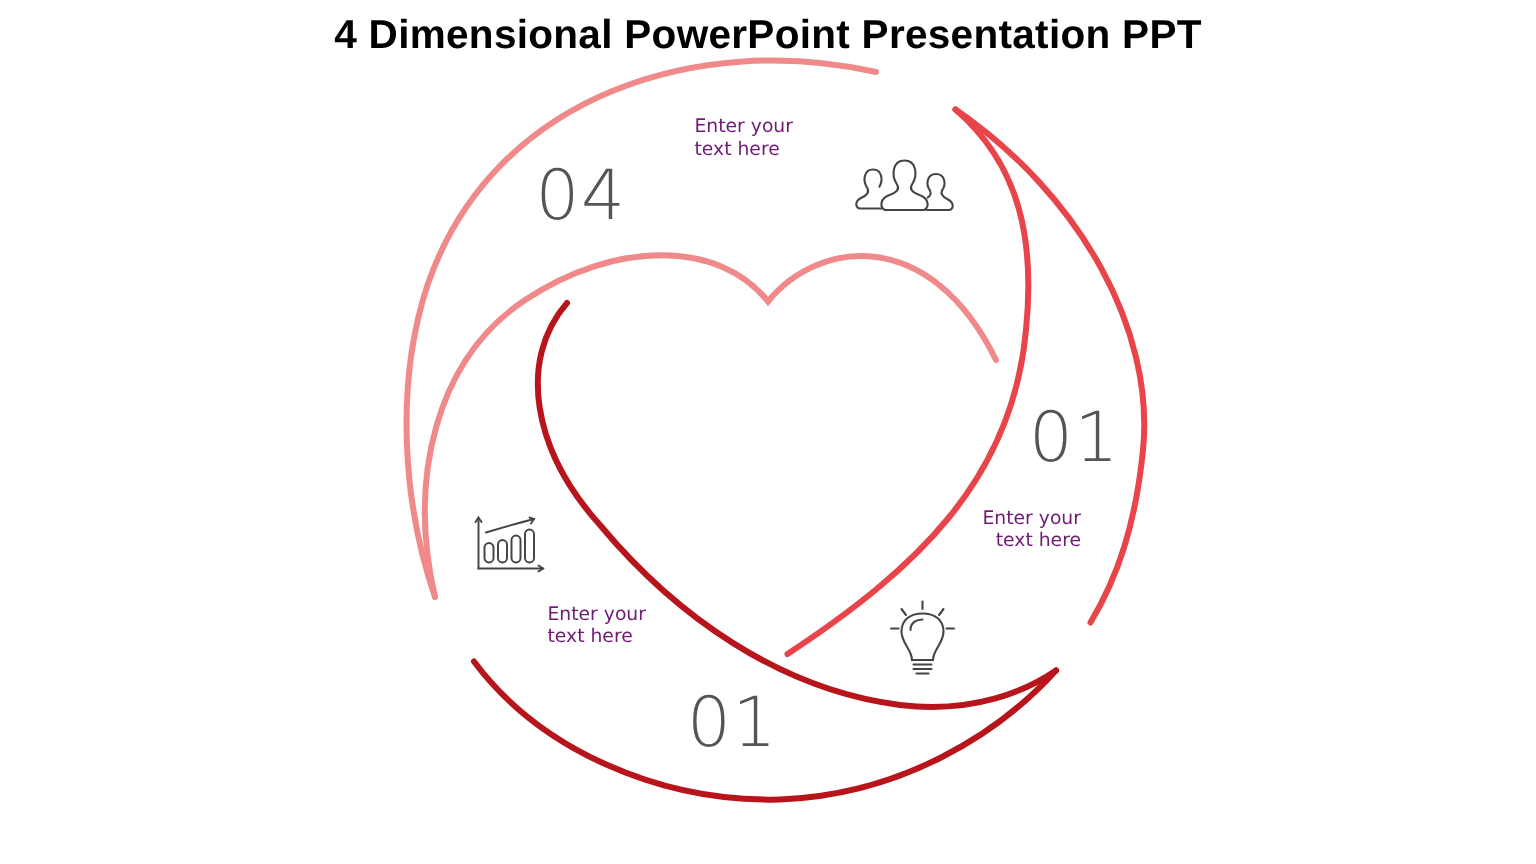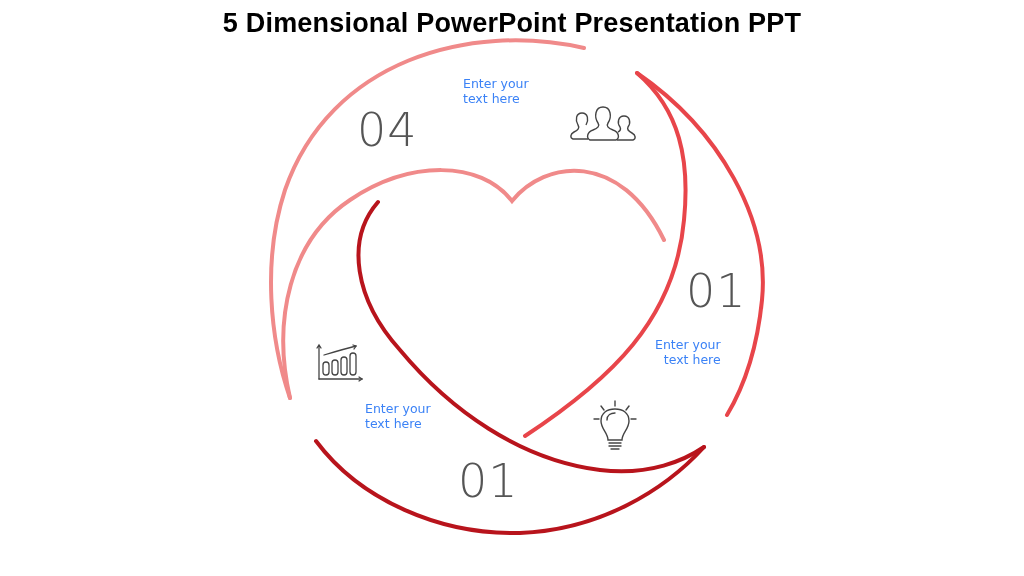--- a/index.html
+++ b/index.html
@@ -16,30 +16,30 @@
     }
     svg.diagram { position: absolute; left: 0; top: 0; }
     .num {
       position: absolute; font-family: "DejaVu Sans", sans-serif;
       font-weight: 300; font-size: 46px; color: #555555;
       letter-spacing: 1px; line-height: 1;
       -webkit-text-stroke: 0px;
     }
     .txt {
       position: absolute; font-family: "DejaVu Sans", sans-serif;
-      font-size: 12.5px; color: #3b82f6; line-height: 15px;
+      font-size: 12.5px; color: #701a75; line-height: 15px;
     }
     .txt span { display: block; }
     .txt.right span { text-align: right; }
     .icon { position: absolute; }
   </style>
 </head>
 <body>
 
-<div class="title">5 Dimensional PowerPoint Presentation PPT</div>
+<div class="title">4 Dimensional PowerPoint Presentation PPT</div>
 
 <svg class="diagram" width="1024" height="576" viewBox="0 0 1024 576">
 
   <g fill="none" stroke="#F08A8A" stroke-width="4" stroke-linecap="round">
     <path d="M 584 48 C 470 22, 330 60, 285 190 C 262 260, 270 340, 290 398"></path>
     <path d="M 290 398 C 272 320, 290 240, 350 200 C 410 160, 480 160, 512 201 C 545 160, 620 150, 664 240"></path>
   </g>
 
   <g fill="none" stroke="#E8454A" stroke-width="4" stroke-linecap="round">
     <path d="M 637 73 C 720 130, 770 220, 762 300 C 757 350, 745 385, 727 415"></path>

